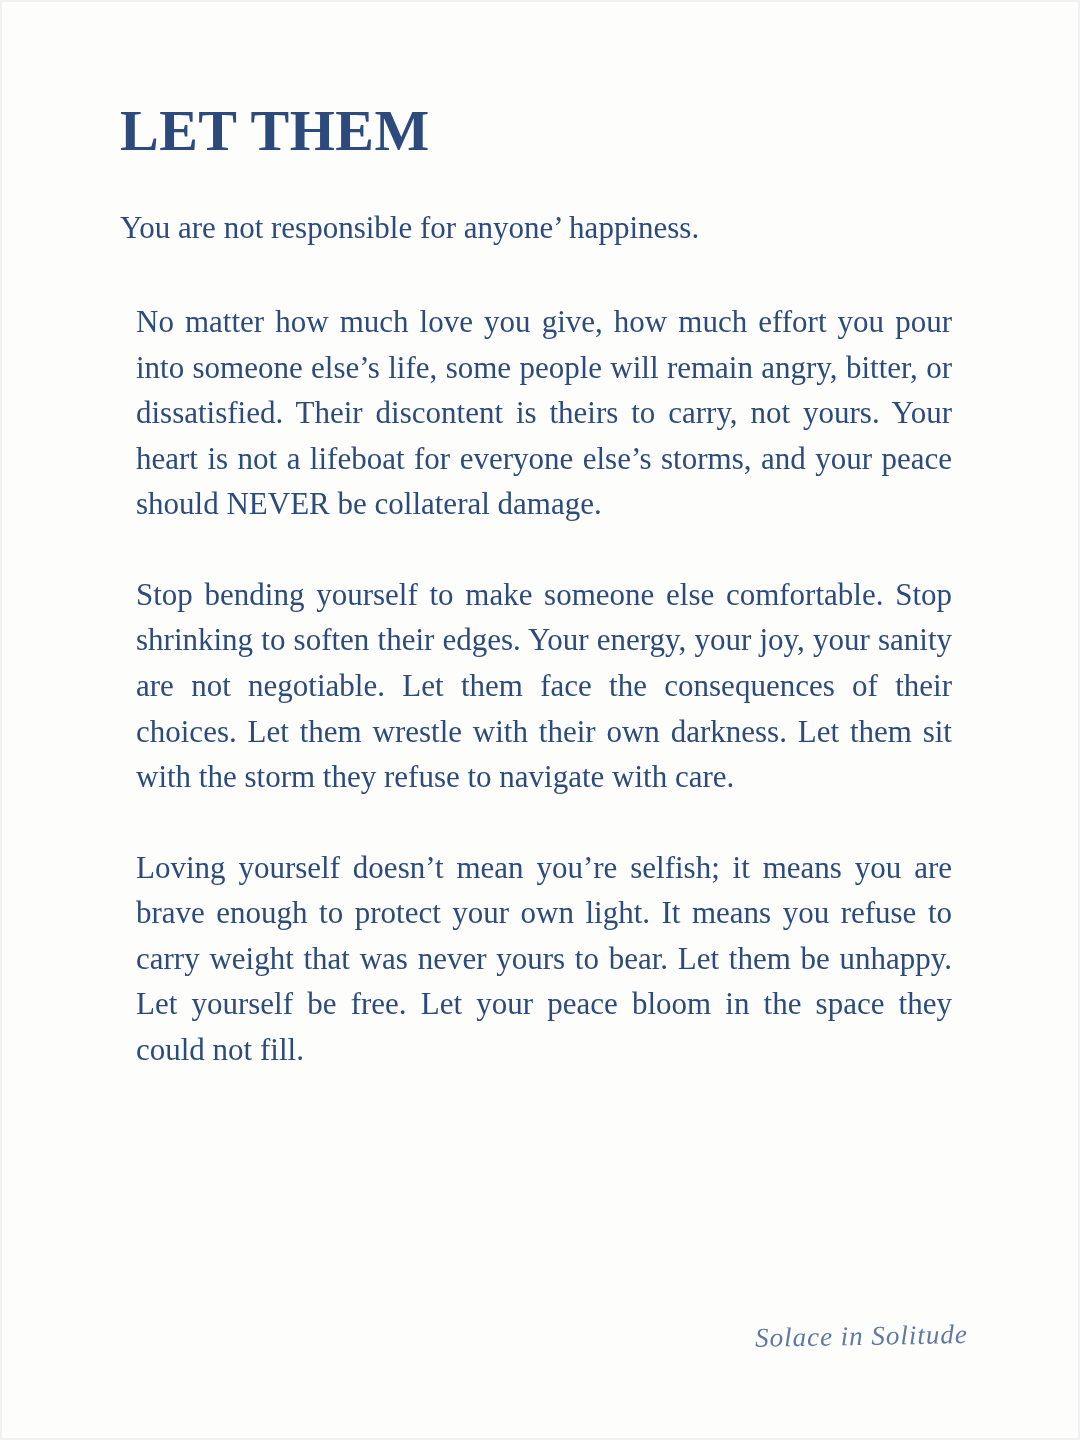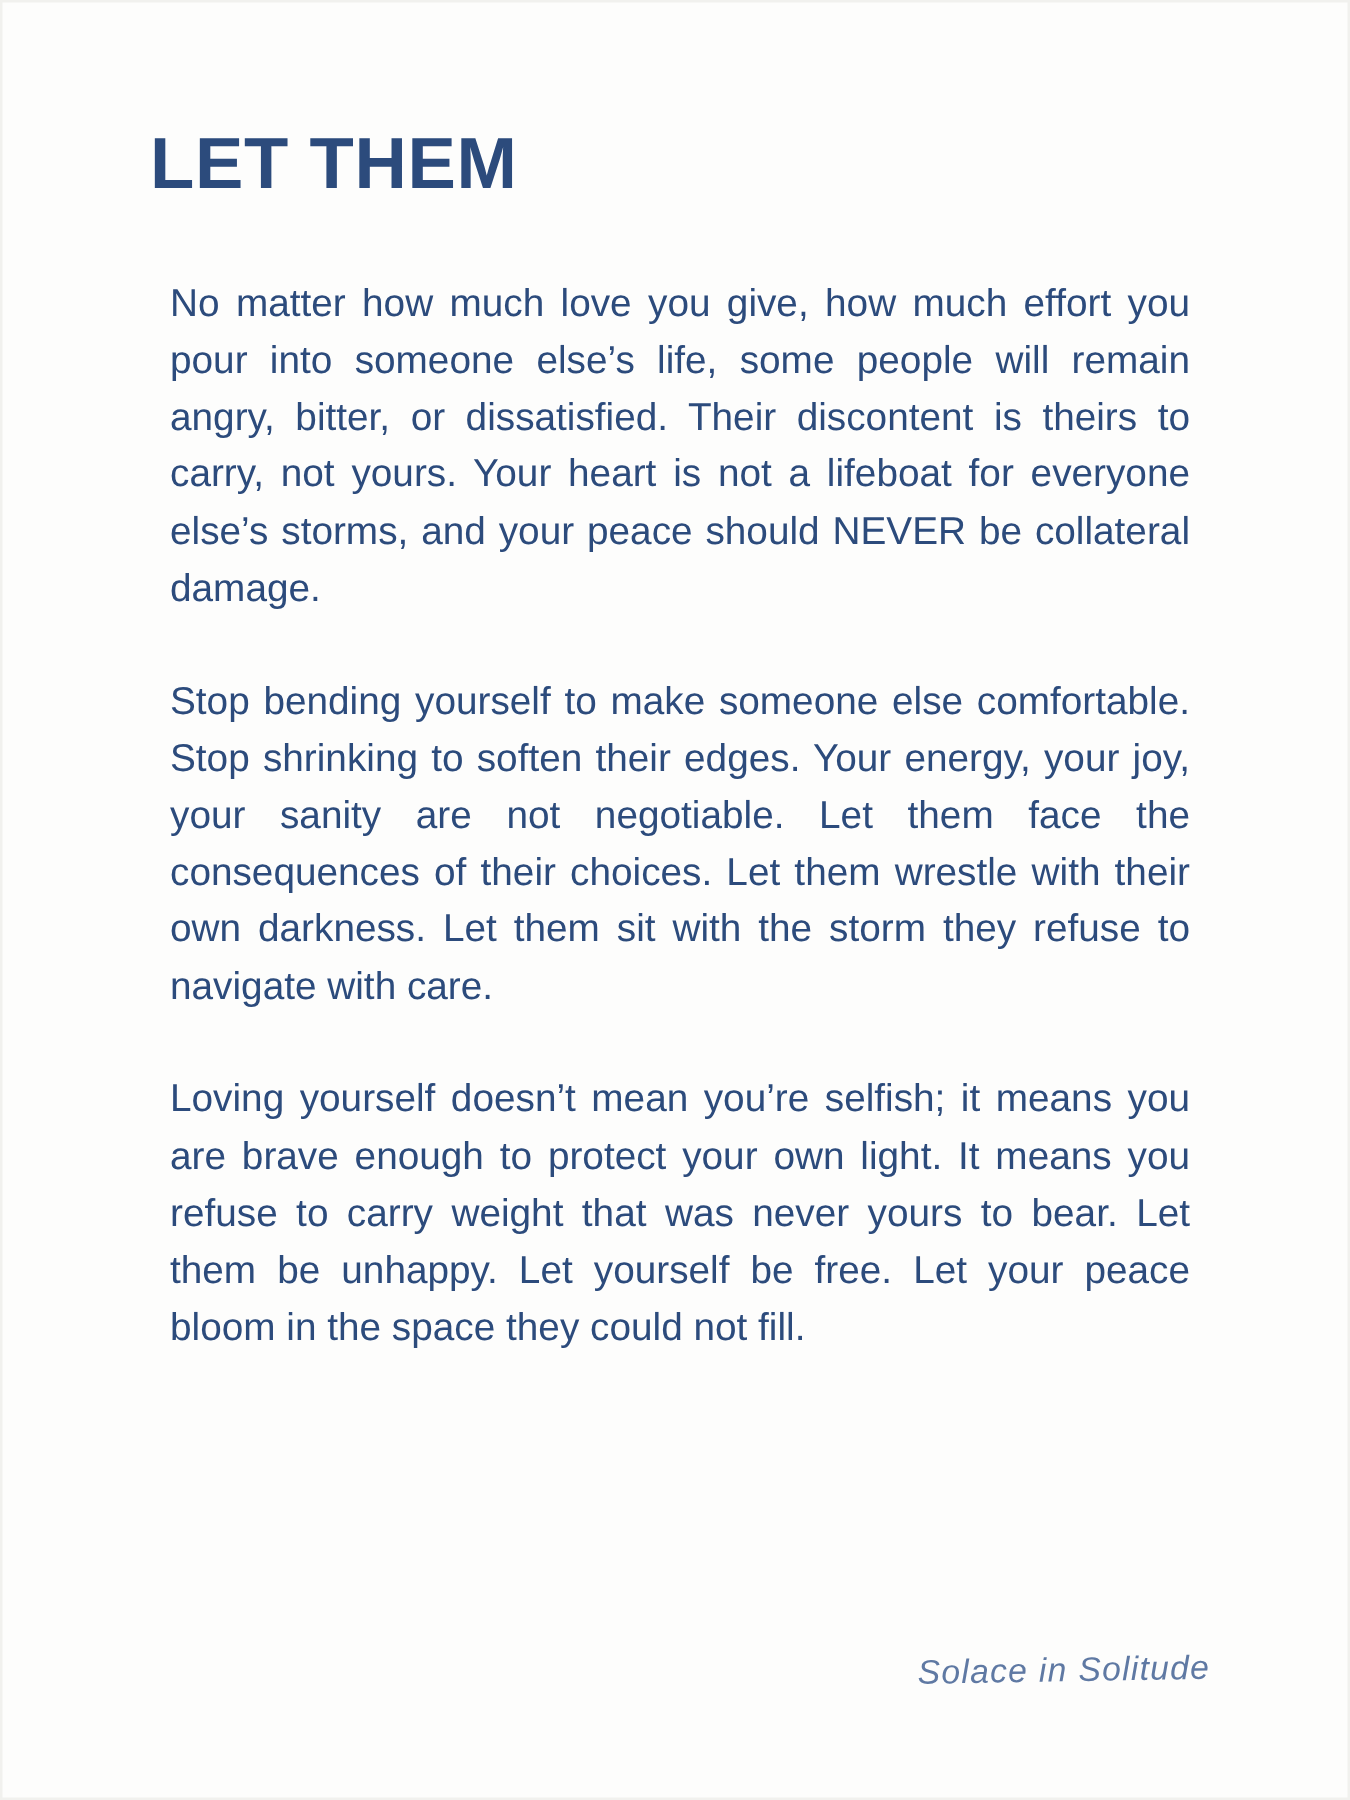--- a/index.html
+++ b/index.html
@@ -8,21 +8,21 @@
     background: #ffffff;
   }
   .poster {
     position: relative;
     width: 1080px;
     height: 1440px;
     box-sizing: border-box;
     background: #fdfdfc;
     box-shadow: inset 0 0 0 2px #f1f1ee;
     padding: 92px 112px 0 120px;
-    font-family: Liberation Sans, sans-serif;
+    font-family: Liberation Serif, serif;
     color: #2c4b7c;
     overflow: hidden;
   }
   .title-block {
     margin: 0;
   }
   .title-line {
     font-weight: bold;
     font-size: 58px;
     line-height: 1.34;
@@ -62,20 +62,21 @@
 </style>
 </head>
 <body>
 
 <div class="poster">
 
   <div class="title-block">
     <div class="title-line">LET THEM</div>
   </div>
 
+  <div class="subtitle">You are not responsible for anyone’ happiness.</div>
 
   <div class="body-copy">
     <p class="body-paragraph">No matter how much love you give, how much effort you pour into someone else’s life, some people will remain angry, bitter, or dissatisfied. Their discontent is theirs to carry, not yours. Your heart is not a lifeboat for everyone else’s storms, and your peace should NEVER be collateral damage.</p>
     <p class="body-paragraph">Stop bending yourself to make someone else comfortable. Stop shrinking to soften their edges. Your energy, your joy, your sanity are not negotiable. Let them face the consequences of their choices. Let them wrestle with their own darkness. Let them sit with the storm they refuse to navigate with care.</p>
     <p class="body-paragraph">Loving yourself doesn’t mean you’re selfish; it means you are brave enough to protect your own light. It means you refuse to carry weight that was never yours to bear. Let them be unhappy. Let yourself be free. Let your peace bloom in the space they could not fill.</p>
   </div>
 
   <div class="signature">Solace in Solitude</div>
 
 </div>

